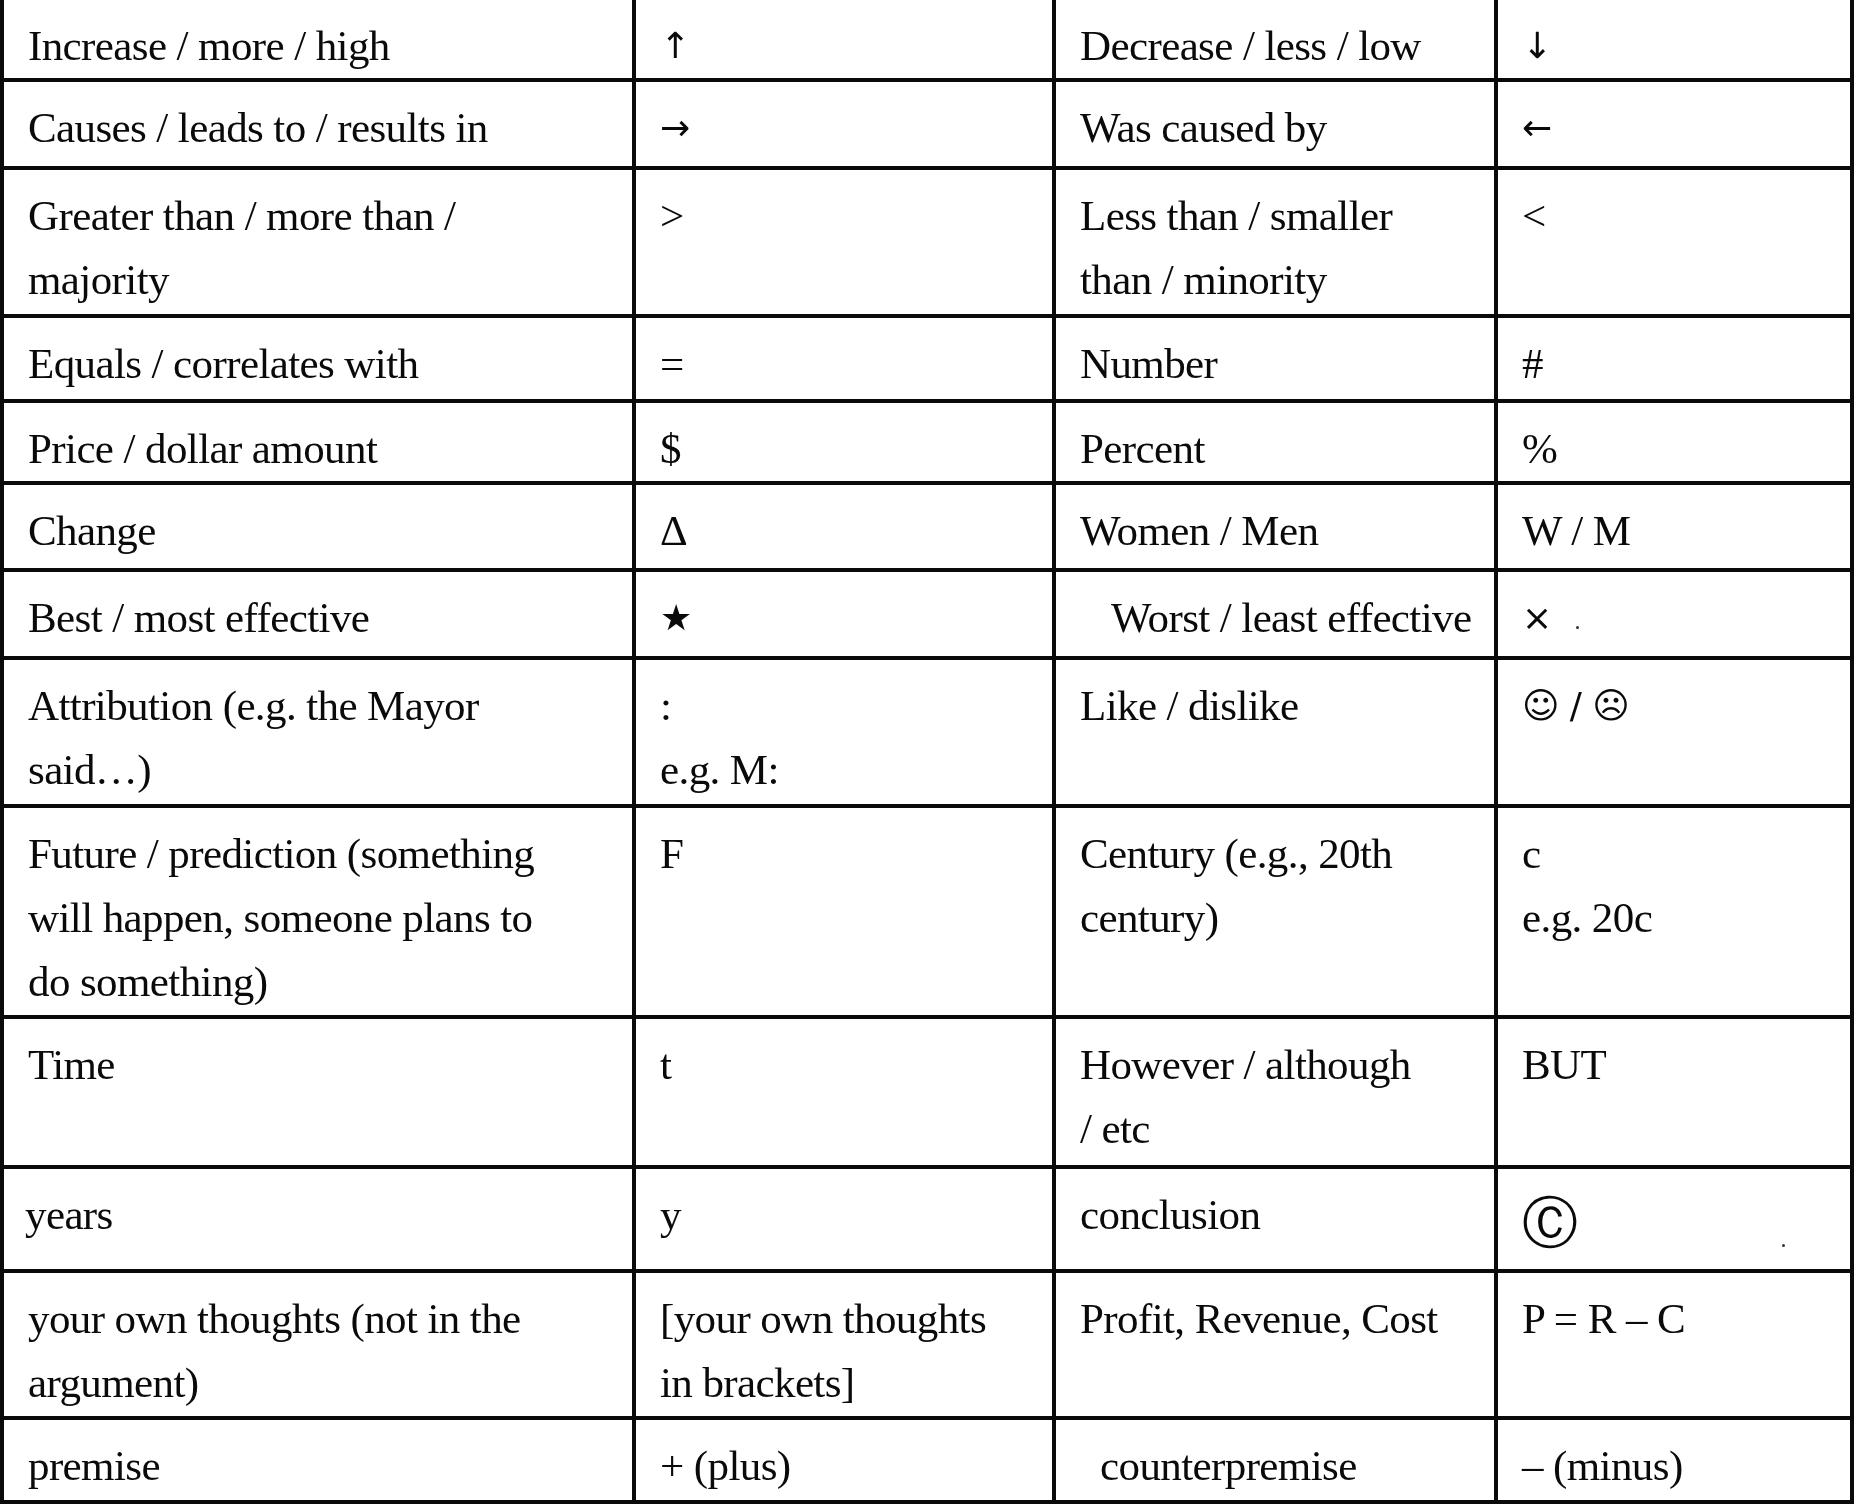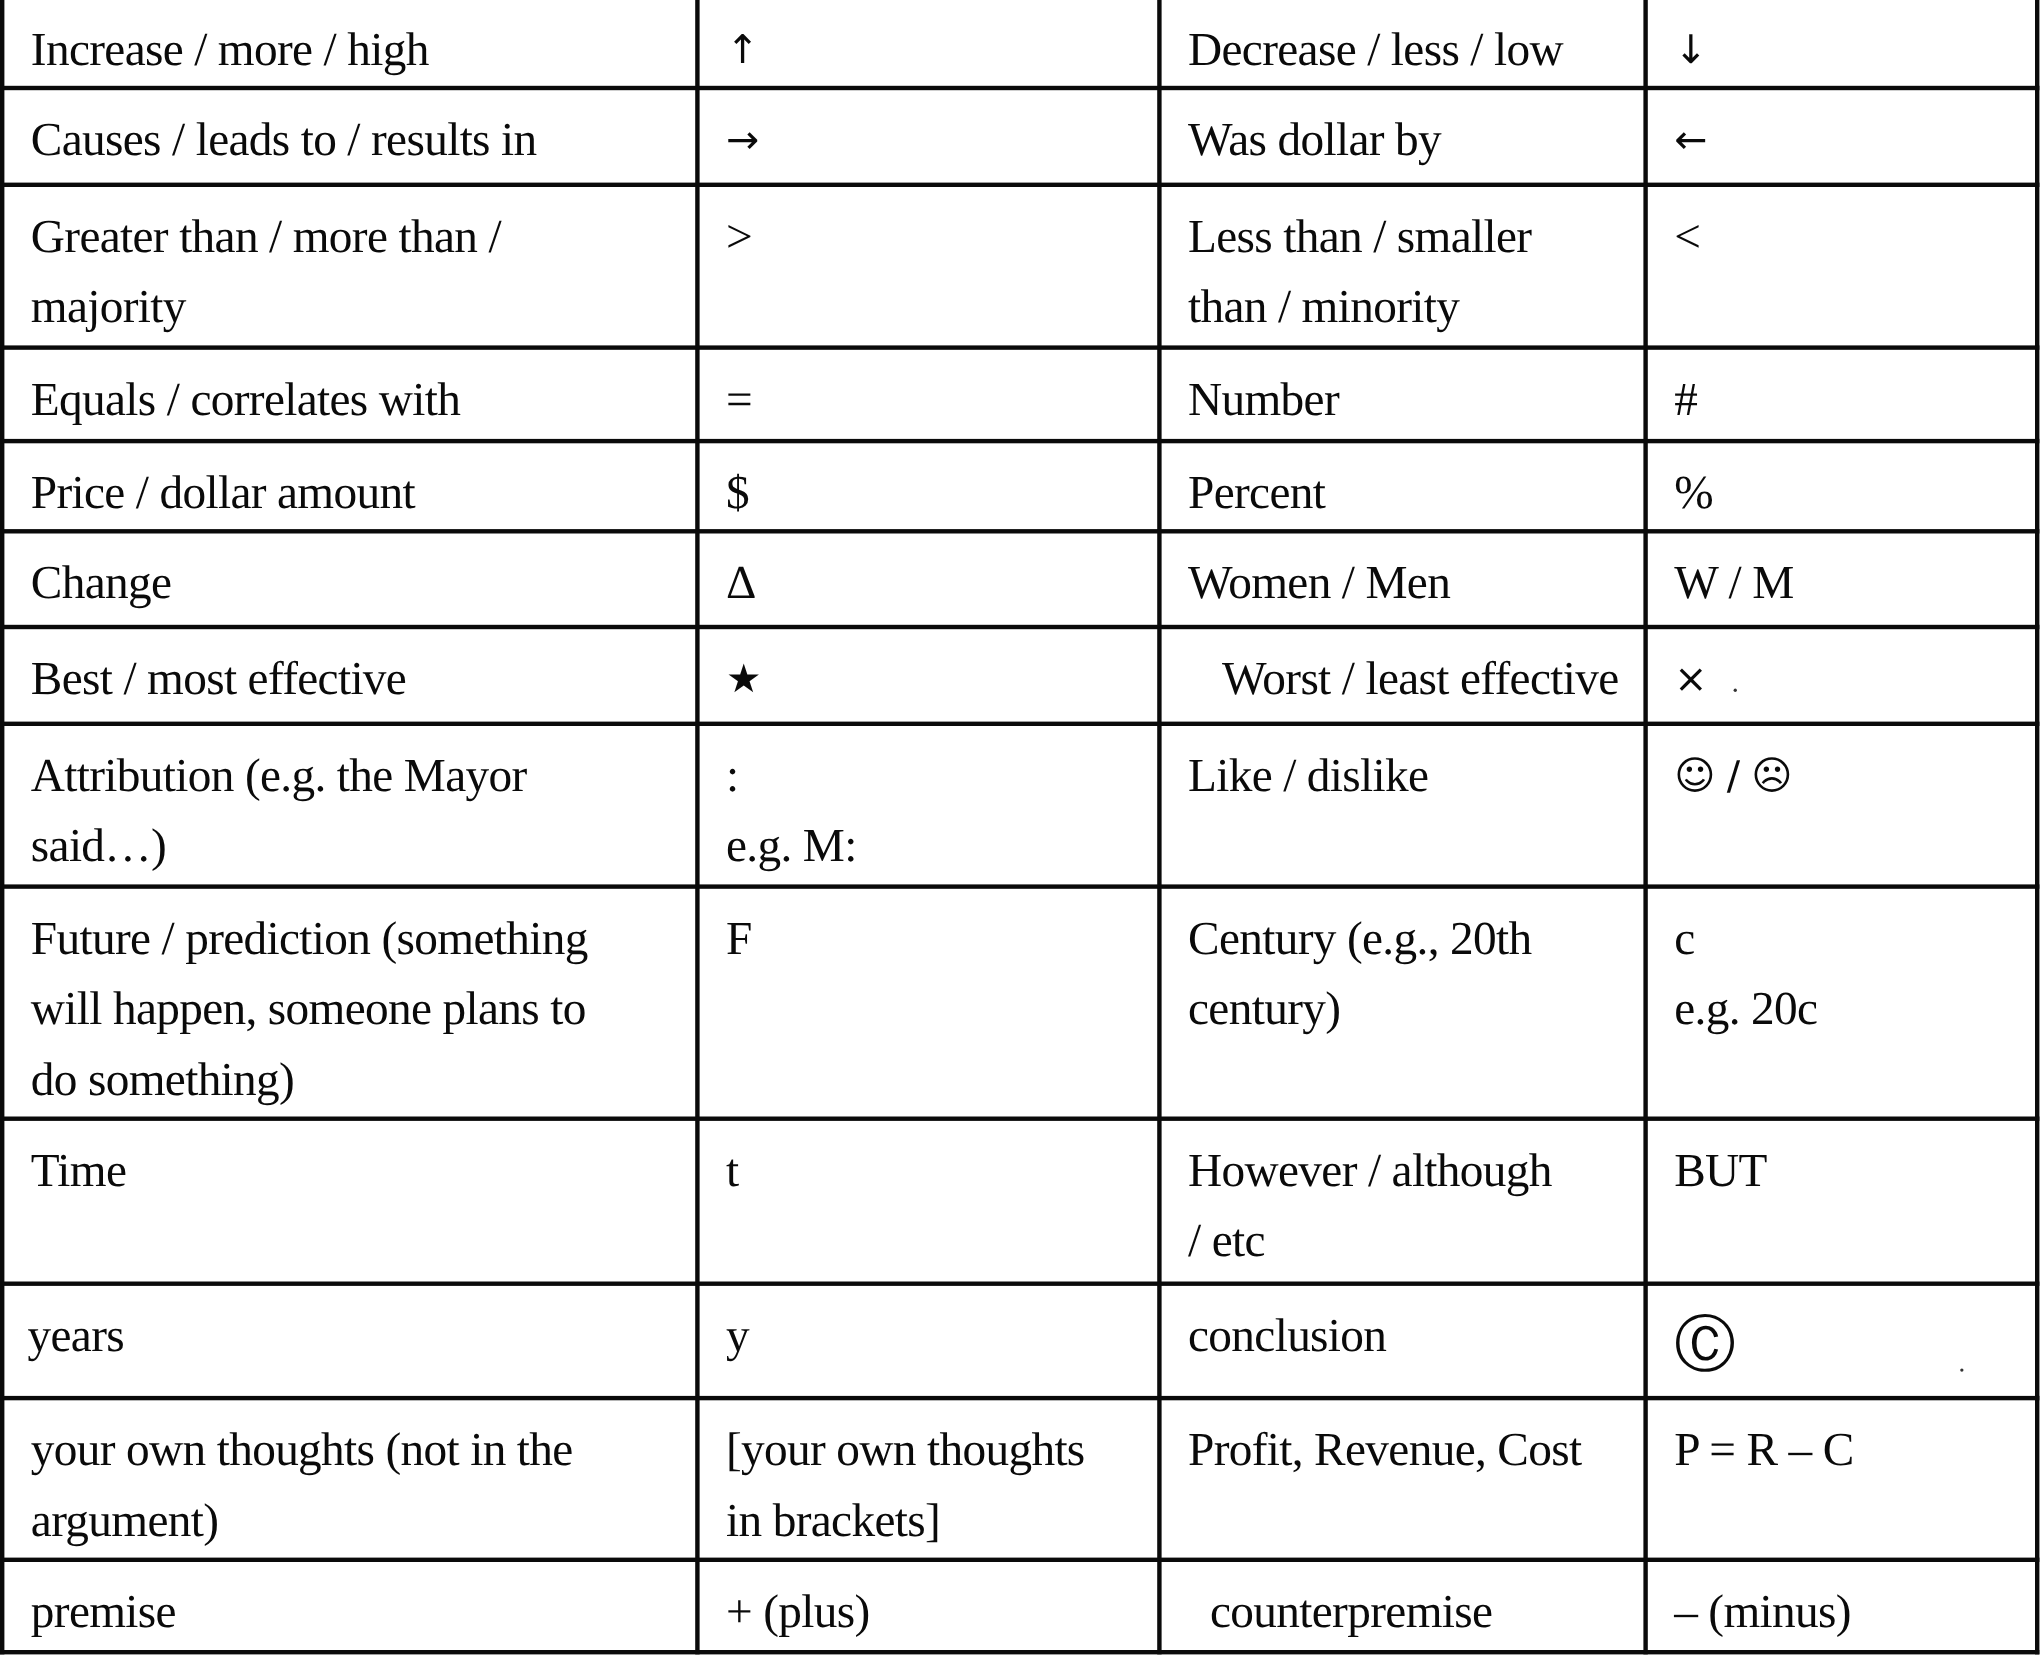--- a/index.html
+++ b/index.html
@@ -110,21 +110,21 @@
         </div>
       </div>
       <div>
         <div class="cell" style="left: 4px; top: 82px; width: 628px; height: 84px;">
           <span class="line">Causes / leads to / results in</span>
         </div>
         <div class="cell" style="left: 636px; top: 82px; width: 416px; height: 84px;">
           <span class="line sym">→</span>
         </div>
         <div class="cell" style="left: 1056px; top: 82px; width: 438px; height: 84px;">
-          <span class="line">Was dollar by</span>
+          <span class="line">Was caused by</span>
         </div>
         <div class="cell" style="left: 1498px; top: 82px; width: 352px; height: 84px;">
           <span class="line sym">←</span>
         </div>
       </div>
       <div>
         <div class="cell" style="left: 4px; top: 170px; width: 628px; height: 144px;">
           <span class="line">Greater than / more than /</span>
           <span class="line">majority</span>
         </div>

